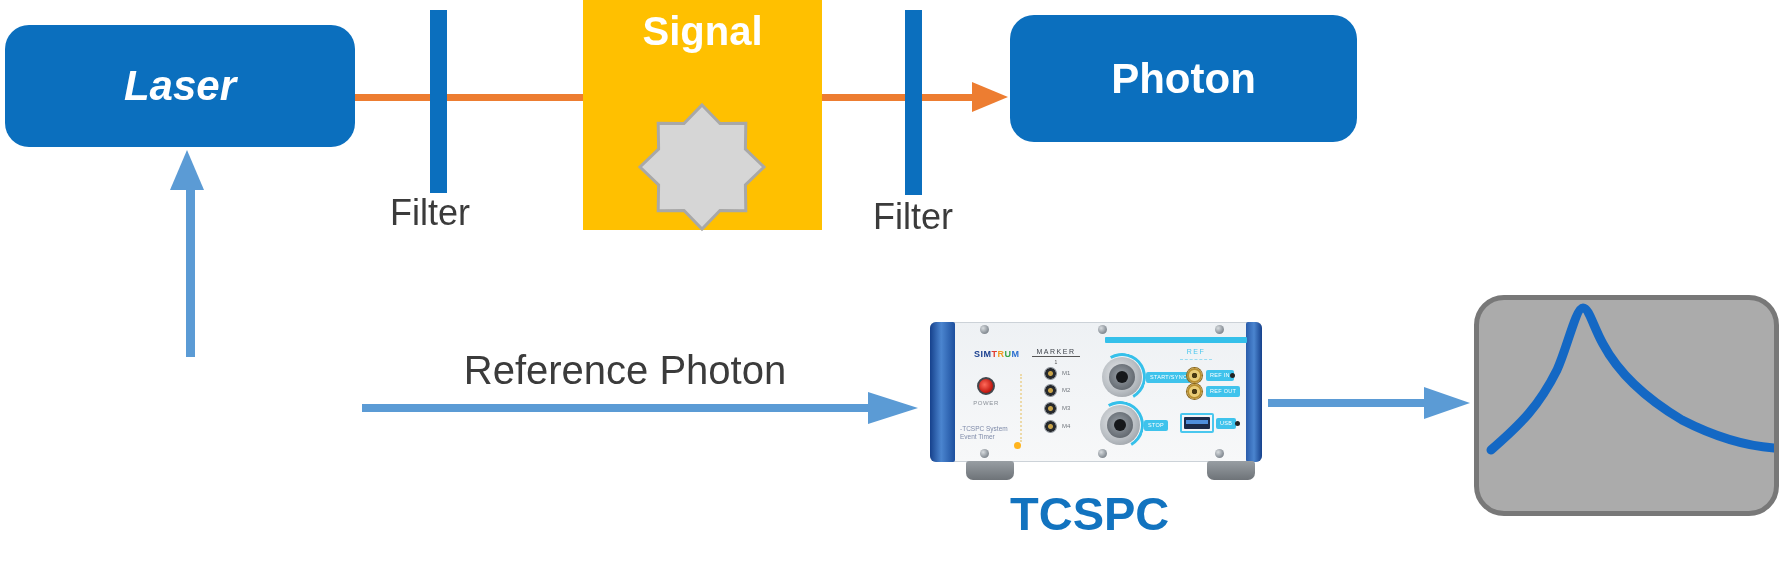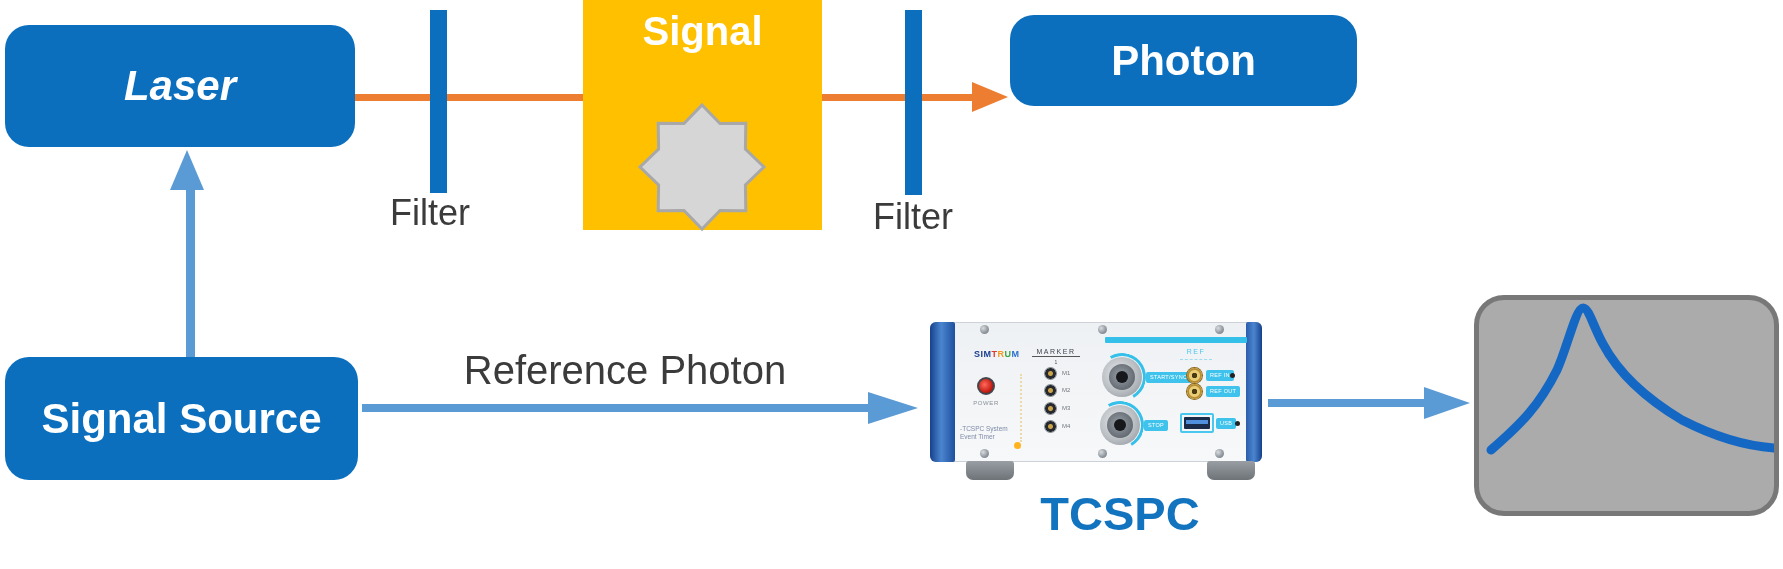--- a/index.html
+++ b/index.html
@@ -28,21 +28,21 @@
     border-right:17px solid transparent;border-bottom:40px solid var(--arrow);}
   .cell{
     position:absolute;left:583px;top:0;width:239px;height:230px;background:var(--gold);
     color:#fff;font-weight:bold;font-size:40px;text-align:center;
   }
   .cell-text{position:absolute;left:0;top:8px;width:100%;line-height:47px;}
   .graph-box{
     position:absolute;left:1474px;top:295px;width:305px;height:221px;background:#ABABAB;
     border:5px solid #787878;border-radius:30px;box-sizing:border-box;
   }
-  .tcspc-caption{position:absolute;left:1010px;top:486px;width:220px;text-align:center;
+  .tcspc-caption{position:absolute;left:1010px;top:486px;width:220px;text-align:left;
     font-size:47px;font-weight:bold;color:var(--tcspc);}
 
   
   .device{position:absolute;left:930px;top:322px;width:332px;height:158px;}
   .device .abs{position:absolute;}
   .dev-body{left:0;top:0;width:332px;height:140px;border-radius:6px;
     background:linear-gradient(180deg,#eef1f4,#f7f8f9);box-shadow:inset 0 0 0 1px #ccd2d8;}
   .rail{top:0;height:140px;}
   .rail-l{left:0;width:25px;border-radius:6px 2px 2px 6px;
     background:linear-gradient(90deg,#16418c,#4b85cf 45%,#1d4f9e);}
@@ -109,29 +109,26 @@
       <div>Signal</div>
     </div>
     <svg class="abs" style="left:54px;top:102px;" width="130" height="130" viewBox="0 0 130 130">
       <polygon points="65,3 83,21.6 108.8,21.2 108.4,47 127,65 108.4,83 108.8,108.8 83,108.4 65,127 47,108.4 21.2,108.8 21.6,83 3,65 21.6,47 21.2,21.2 47,21.6" fill="#D6D6D6" stroke="#A8A8A8" stroke-width="3"></polygon>
     </svg>
   </div>
 
   <div class="filter-bar" style="left:905px;top:10px;height:185px;"></div>
   <div class="plain-label" style="left:838px;top:196px;width:150px;font-size:36px;">Filter</div>
 
-  <div class="node" style="left:1010px;top:15px;width:347px;height:91px;">
+  <div class="node" style="left:1010px;top:15px;width:347px;height:127px;">
     <div class="two-line">
       <div>Photon</div>
     </div>
   </div>
 
-  <div class="node" style="left:5px;top:357px;width:353px;height:123px;">
-    <span>Signal Source</span>
-  </div>
 
   <div class="arrow-line" style="left:186px;top:188px;width:9px;height:169px;"></div>
   <div class="arrow-head-up" style="left:170px;top:150px;"></div>
 
   <div class="plain-label" style="left:420px;top:348px;width:410px;font-size:40px;">Reference Photon</div>
   <div class="arrow-line" style="left:362px;top:404px;width:508px;height:8px;"></div>
   <div class="arrow-head-right" style="left:868px;top:392px;"></div>
 
   <div class="device">
     <div class="abs dev-body"></div>

